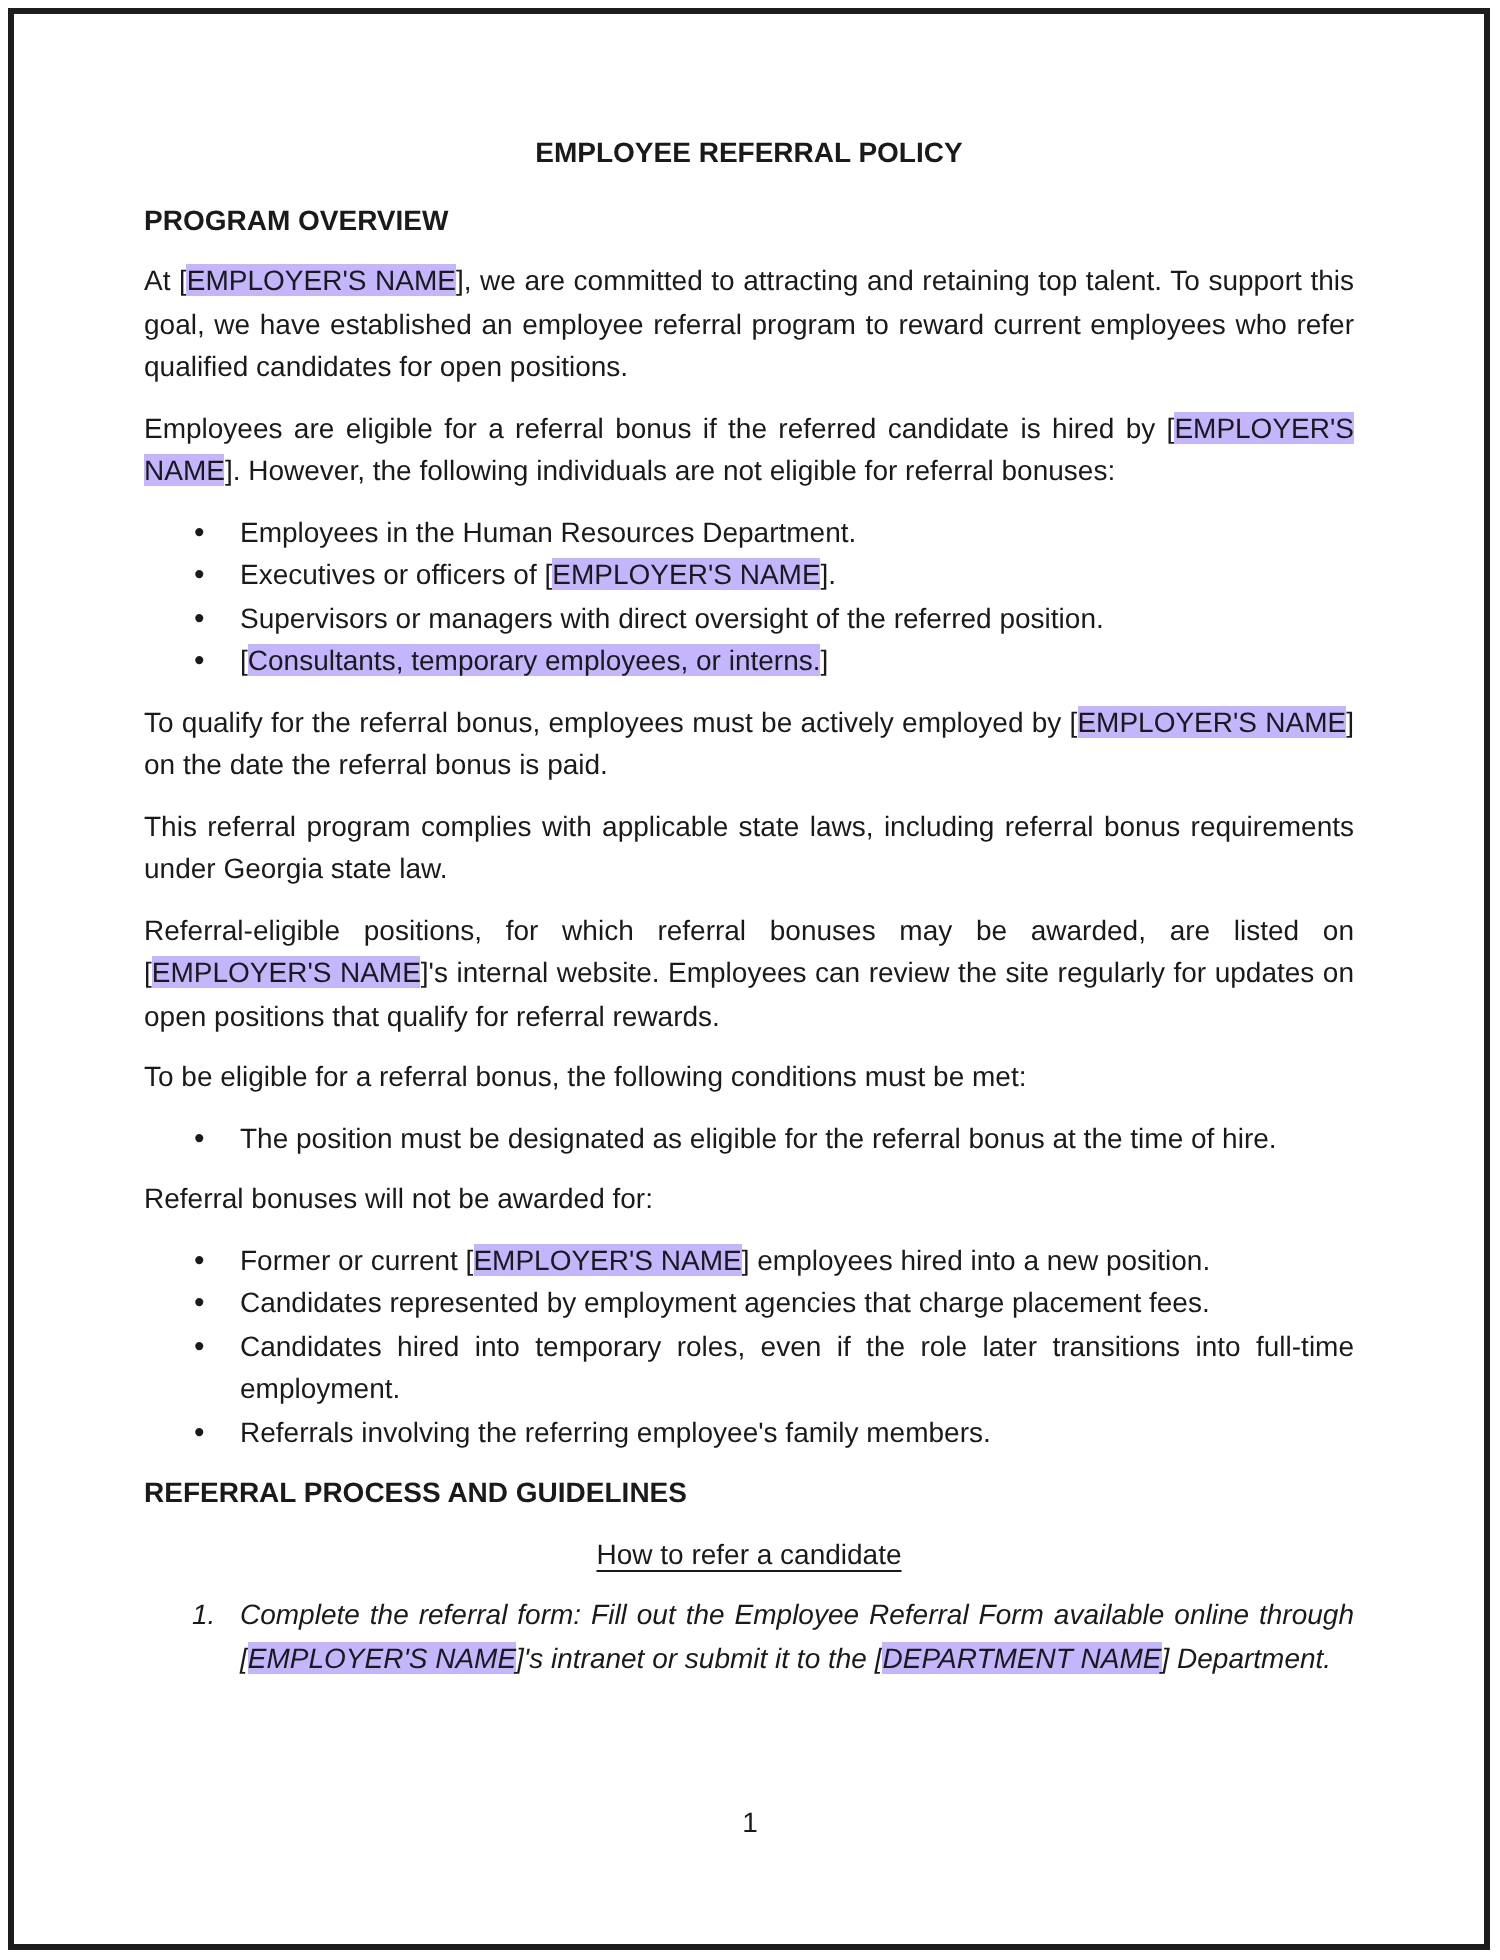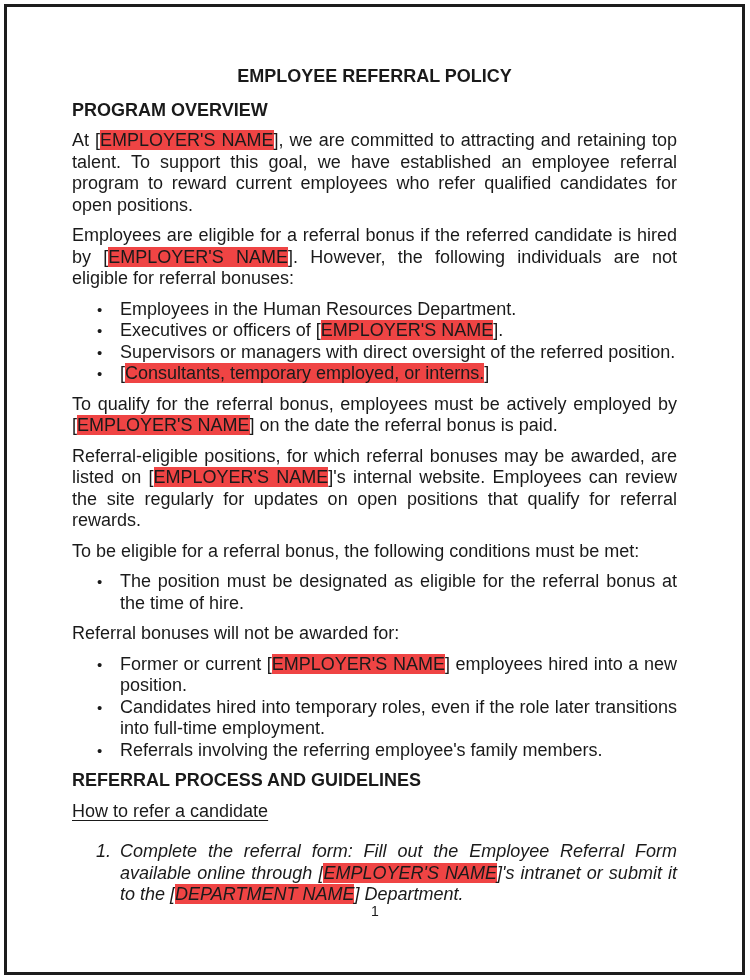--- a/index.html
+++ b/index.html
@@ -19,36 +19,37 @@
     position: absolute;
     top: 4px; left: 4px; right: 5px; bottom: 5px;
     border: 3px solid #1d1d1d;
     pointer-events: none;
   }
   .content {
     position: absolute;
     top: 66px;
     left: 72px;
     right: 73px;
-    font-size: 18px;
+    font-size: 14px;
     line-height: 21.5px;
   }
   .doc-title {
     text-align: center;
     font-weight: bold;
     margin: 0 0 12px 0;
   }
   .doc-heading {
     font-weight: bold;
     margin: 0 0 9px 0;
   }
   .doc-subheading {
     text-decoration: underline;
     text-underline-offset: 3px;
-    margin: 0 0 19px 0;
+    margin: 0 0 9px 0;
+    text-align: center;
   }
   p.doc-para {
     margin: 0 0 9px 0;
     text-align: justify;
   }
   ul.doc-ul, ol.doc-ol {
     list-style: none;
     margin: 0 0 9px 0;
     padding: 0 0 0 48px;
   }
@@ -63,21 +64,21 @@
     font-size: 15px;
   }
   ol.doc-ol { counter-reset: itm; }
   ol.doc-ol li { counter-increment: itm; font-style: italic; }
   ol.doc-ol li::before {
     content: counter(itm) ".";
     position: absolute;
     left: -24px;
   }
   .hl {
-    background: #ef4444;
+    background: #c4b5fd;
   }
   .footer {
     position: absolute;
     left: 0;
     right: 0;
     top: 903px;
     text-align: center;
     font-size: 14px;
   }
 </style>
@@ -88,31 +89,33 @@
 
 <div class="content">
     <div class="doc-title">EMPLOYEE REFERRAL POLICY</div>
     <div class="doc-heading">PROGRAM OVERVIEW</div>
     <p class="doc-para"><span>At [</span><span class="hl">EMPLOYER'S NAME</span><span>], we are committed to attracting and retaining top talent. To support this goal, we have established an employee referral program to reward current employees who refer qualified candidates for open positions.</span></p>
     <p class="doc-para"><span>Employees are eligible for a referral bonus if the referred candidate is hired by [</span><span class="hl">EMPLOYER'S NAME</span><span>]. However, the following individuals are not eligible for referral bonuses:</span></p>
     <ul class="doc-ul">
       <li><span>Employees in the Human Resources Department.</span></li>
       <li><span>Executives or officers of [</span><span class="hl">EMPLOYER'S NAME</span><span>].</span></li>
       <li><span>Supervisors or managers with direct oversight of the referred position.</span></li>
-      <li><span>[</span><span class="hl">Consultants, temporary employed, or interns.</span><span>]</span></li>
+      <li><span>[</span><span class="hl">Consultants, temporary employees, or interns.</span><span>]</span></li>
     </ul>
     <p class="doc-para"><span>To qualify for the referral bonus, employees must be actively employed by [</span><span class="hl">EMPLOYER'S NAME</span><span>] on the date the referral bonus is paid.</span></p>
+    <p class="doc-para"><span>This referral program complies with applicable state laws, including referral bonus requirements under Georgia state law.</span></p>
     <p class="doc-para"><span>Referral-eligible positions, for which referral bonuses may be awarded, are listed on [</span><span class="hl">EMPLOYER'S NAME</span><span>]'s internal website. Employees can review the site regularly for updates on open positions that qualify for referral rewards.</span></p>
     <p class="doc-para"><span>To be eligible for a referral bonus, the following conditions must be met:</span></p>
     <ul class="doc-ul">
       <li><span>The position must be designated as eligible for the referral bonus at the time of hire.</span></li>
     </ul>
     <p class="doc-para"><span>Referral bonuses will not be awarded for:</span></p>
     <ul class="doc-ul">
       <li><span>Former or current [</span><span class="hl">EMPLOYER'S NAME</span><span>] employees hired into a new position.</span></li>
+      <li><span>Candidates represented by employment agencies that charge placement fees.</span></li>
       <li><span>Candidates hired into temporary roles, even if the role later transitions into full-time employment.</span></li>
       <li><span>Referrals involving the referring employee's family members.</span></li>
     </ul>
     <div class="doc-heading">REFERRAL PROCESS AND GUIDELINES</div>
     <div class="doc-subheading">How to refer a candidate</div>
     <ol class="doc-ol">
       <li><span>Complete the referral form: Fill out the Employee Referral Form available online through [</span><span class="hl">EMPLOYER'S NAME</span><span>]'s intranet or submit it to the [</span><span class="hl">DEPARTMENT NAME</span><span>] Department.</span></li>
     </ol>
   </div>
 

